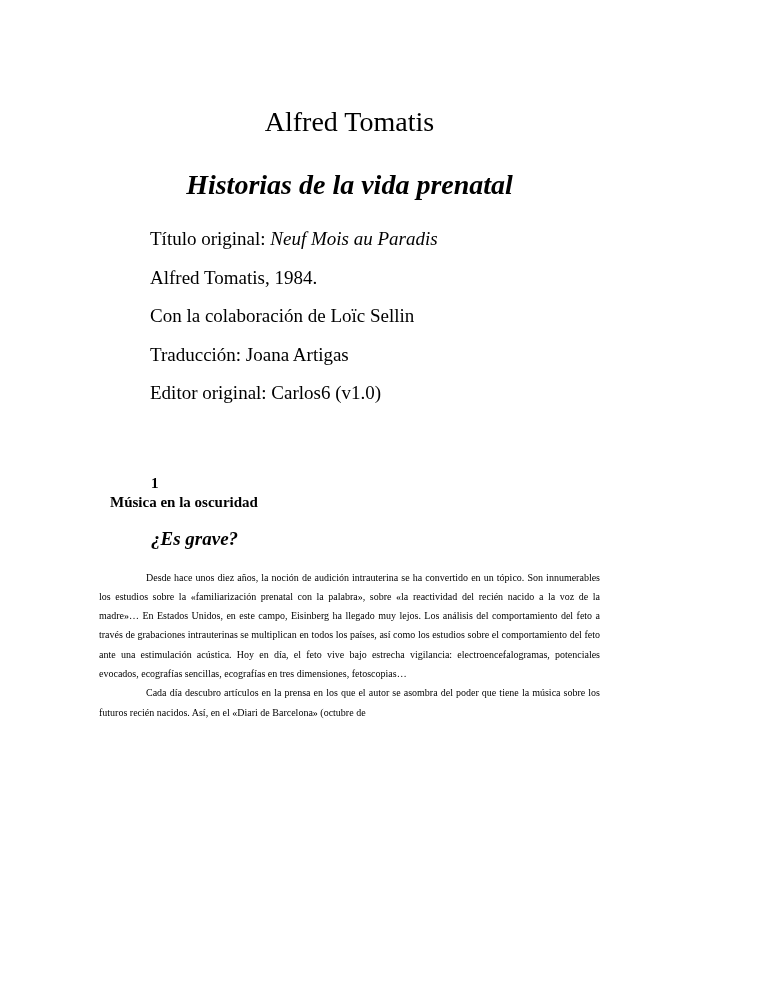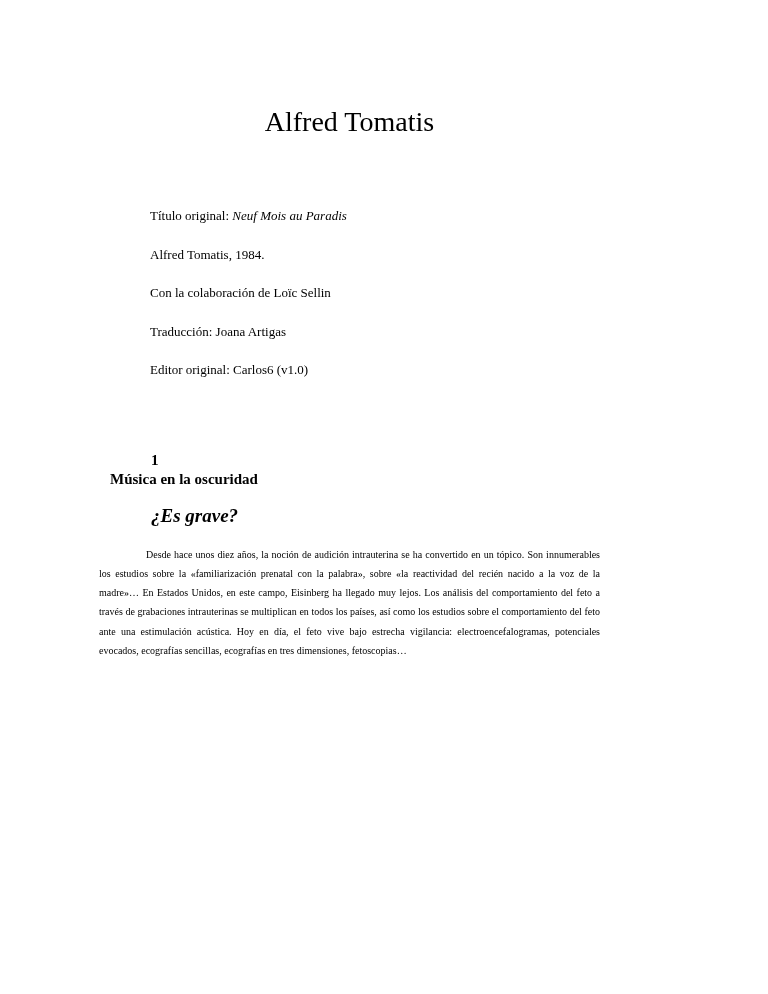--- a/index.html
+++ b/index.html
@@ -36,23 +36,23 @@
   .book-subtitle {
     margin: 30px 0 0 0;
     text-align: center;
     font-size: 28px;
     line-height: 33px;
     font-weight: 700;
     font-style: italic;
   }
   
   .metadata {
-    margin-top: 68px;
+    margin-top: 28px;
     margin-left: 51px;
-    font-size: 13px;
+    font-size: 19px;
   }
   .meta-line {
     margin: 0 0 19.3px 0;
     line-height: 19.3px;
   }
   .meta-line:last-child { margin-bottom: 0; }
   .italic { font-style: italic; }
   
   .chapter { margin-top: 71px; font-size: 15px; }
   .chapter-number {
@@ -83,33 +83,35 @@
   }
 </style>
 </head>
 <body>
 
 <div class="page">
 
   <h1 class="book-author">Alfred Tomatis</h1>
 
 
+  <h3 class="book-subtitle">Historias de la vida prenatal</h3>
 
   <div class="metadata">
     <p class="meta-line"><span>Título original: </span><span class="italic">Neuf Mois au Paradis</span></p>
     <p class="meta-line">Alfred Tomatis, 1984.</p>
     <p class="meta-line">Con la colaboración de Loïc Sellin</p>
     <p class="meta-line">Traducción: Joana Artigas</p>
     <p class="meta-line">Editor original: Carlos6 (v1.0)</p>
   </div>
 
   <div class="chapter">
     <p class="chapter-number">1</p>
     <p class="chapter-title">Música en la oscuridad</p>
   </div>
 
   <p class="section-heading">¿Es grave?</p>
 
   <div class="body-text">
     <p>Desde hace unos diez años, la noción de audición intrauterina se ha convertido en un tópico. Son innumerables los estudios sobre la «familiarización prenatal con la palabra», sobre «la reactividad del recién nacido a la voz de la madre»… En Estados Unidos, en este campo, Eisinberg ha llegado muy lejos. Los análisis del comportamiento del feto a través de grabaciones intrauterinas se multiplican en todos los países, así como los estudios sobre el comportamiento del feto ante una estimulación acústica. Hoy en día, el feto vive bajo estrecha vigilancia: electroencefalogramas, potenciales evocados, ecografías sencillas, ecografías en tres dimensiones, fetoscopias…</p>
+    <p>Cada día descubro artículos en la prensa en los que el autor se asombra del poder que tiene la música sobre los futuros recién nacidos. Así, en el «Diari de Barcelona» (octubre de</p>
   </div>
 
 </div>
 
 </body></html>

